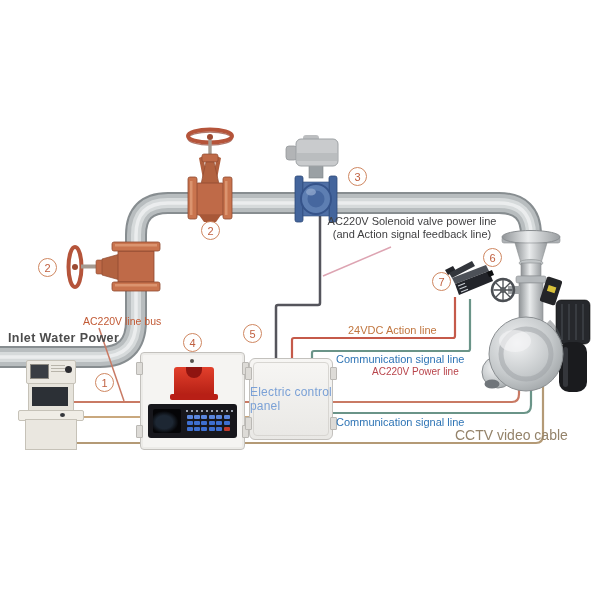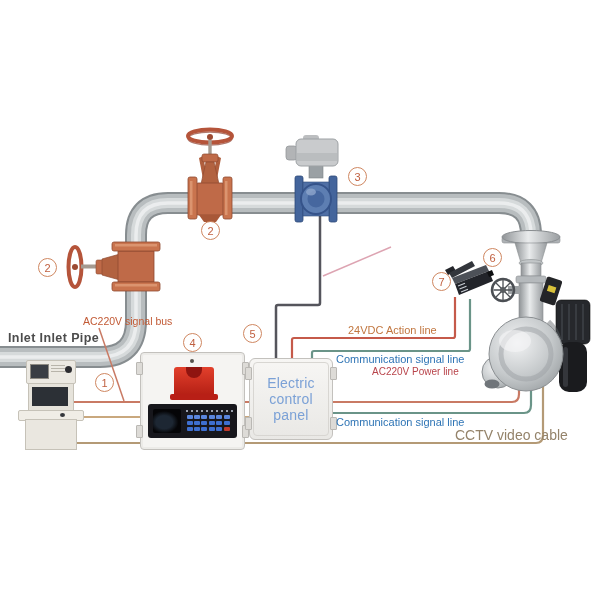--- a/index.html
+++ b/index.html
@@ -43,21 +43,21 @@
   .box4 .kbdlabel{height:2px;margin-bottom:2px;background:repeating-linear-gradient(90deg,#9aa0ad 0 2px,transparent 2px 5px);}
   .keys{display:flex;flex-wrap:wrap;}
   .keys i{width:6px;height:4.6px;margin:.7px;background:#3e6fd0;border-radius:1px;}
   .keys i:nth-child(-n+6){background:#5a86dd;}
   .keys i:last-child{background:#c0392b;}
   .tab{position:absolute;width:5px;height:11px;background:#dddbd7;border:1px solid #bab8b4;border-radius:1px;}
   
   .box5{position:absolute;left:249px;top:358px;width:82px;height:80px;background:linear-gradient(180deg,#f7f6f4,#e9e8e5);
         border:1px solid #c3c1bd;border-radius:6px;display:flex;align-items:center;justify-content:center;}
   .box5 .inner{position:absolute;left:3px;top:3px;right:3px;bottom:3px;border:1px solid #d8d6d2;border-radius:4px;}
-  .box5 .txt{position:relative;font-size:14px;color:#7ba1d6;letter-spacing:.2px;text-align:center;}
+  .box5 .txt{position:relative;font-size:12px;color:#7ba1d6;letter-spacing:.2px;}
 </style>
 </head>
 <body>
 
 <div class="canvas">
 
   <svg width="600" height="600" viewBox="0 0 600 600">
     <defs>
       <linearGradient id="silvH" x1="0" y1="0" x2="1" y2="0">
         <stop offset="0" stop-color="#8f9396"></stop>
@@ -225,22 +225,26 @@
 
   <div class="box5">
     <span class="tab" style="left:-5px;top:8px;"></span>
     <span class="tab" style="left:-5px;top:58px;"></span>
     <span class="tab" style="right:-5px;top:8px;"></span>
     <span class="tab" style="right:-5px;top:58px;"></span>
     <div class="inner"></div>
     <span class="txt">Electric control panel</span>
   </div>
 
-  <div class="lbl lbl-inlet">Inlet Inlet Pipe</div>
-  <div class="lbl lbl-bus">AC220V signal bus</div>
+  <div class="lbl lbl-inlet">Inlet Water Power</div>
+  <div class="lbl lbl-bus">AC220V line bus</div>
+  <div class="lbl lbl-solenoid">
+    <span>AC220V Solenoid valve power line</span><br>
+    <span>(and Action signal feedback line)</span>
+  </div>
   <div class="lbl lbl-dc24">24VDC Action line</div>
   <div class="lbl lbl-commtop">Communication signal line</div>
   <div class="lbl lbl-ac220">AC220V Power line</div>
   <div class="lbl lbl-commbot">Communication signal line</div>
   <div class="lbl lbl-cctv">CCTV video cable</div>
 
   <span class="co" style="left:95px;top:373px;">1</span>
   <span class="co" style="left:38px;top:258px;">2</span>
   <span class="co" style="left:201px;top:221px;">2</span>
   <span class="co" style="left:348px;top:167px;">3</span>

